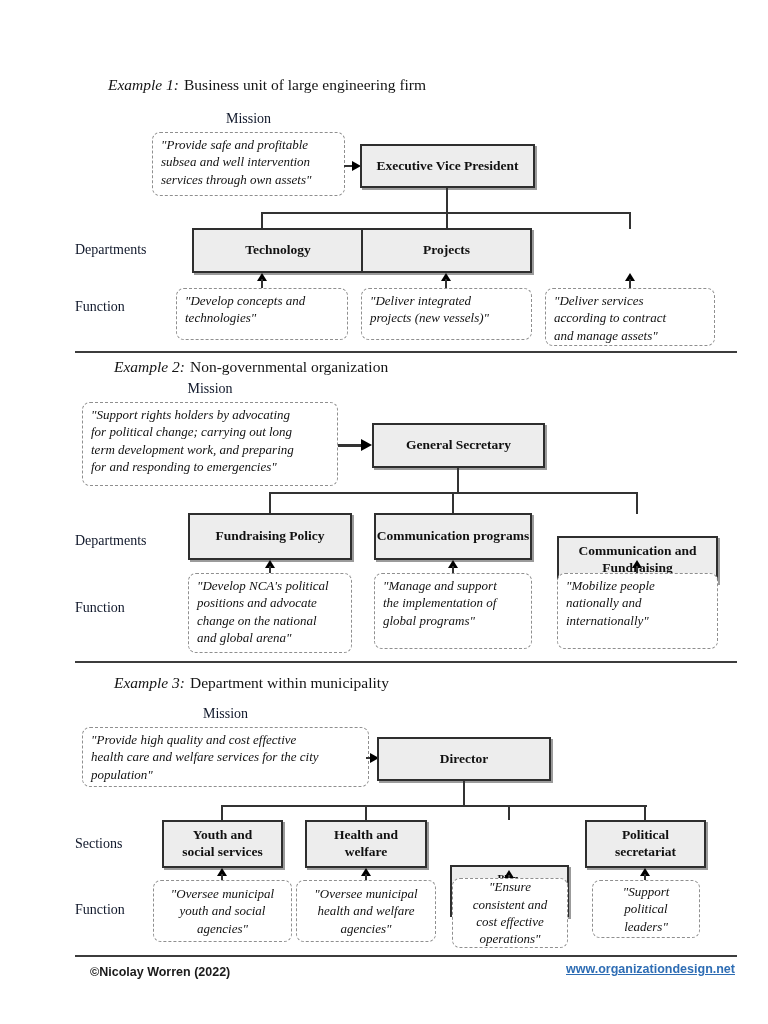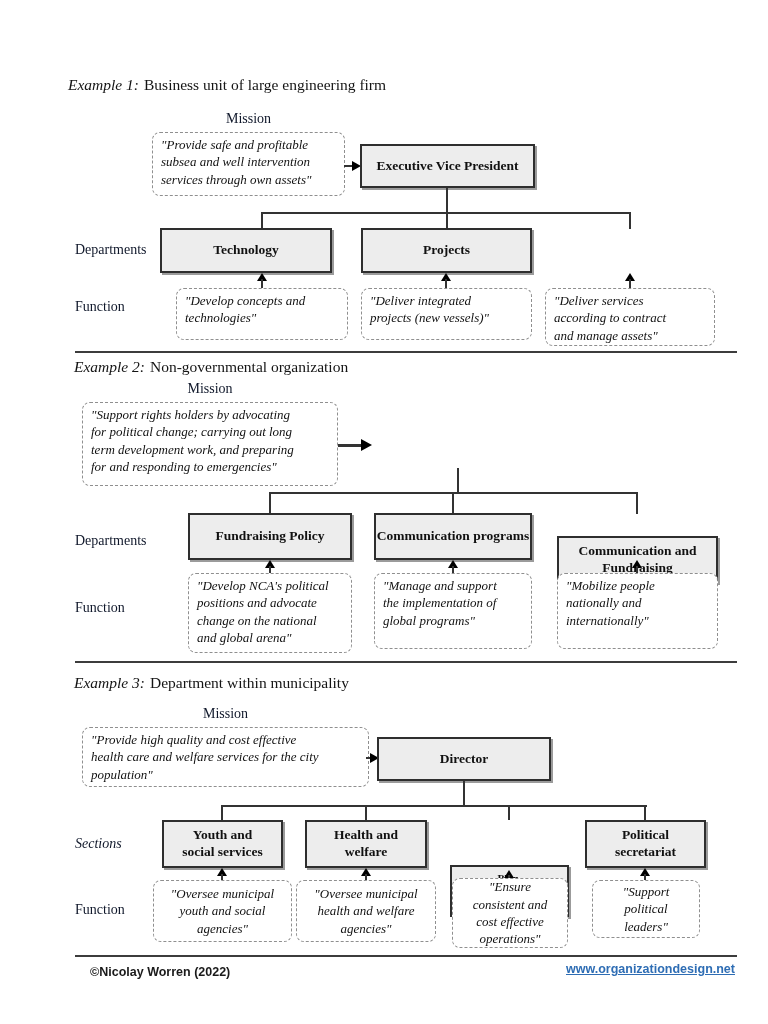--- a/index.html
+++ b/index.html
@@ -1,19 +1,19 @@
 <!DOCTYPE html>
 <html><head>
 <meta charset="utf-8">
 <style>
   html,body{margin:0;padding:0;background:#fff;}
   #page{position:relative;width:768px;height:1024px;background:#ffffff;
         font-family:"Liberation Serif",serif;color:#111;overflow:hidden;}
   .title{position:absolute;font-size:15.5px;white-space:nowrap;color:#141414;}
-  .title .it{font-style:italic;margin-right:5px;}
+  .title .it{font-style:italic;margin-right:5px;margin-left:40px;}
   .lab{position:absolute;font-size:14px;color:#0f172a;}
   .lab-c{text-align:center;}
   .sbox{position:absolute;background:#ededed;border:2px solid #2e2e2e;
         box-shadow:2px 2px 0 #9b9b9b;display:flex;align-items:center;justify-content:center;
         text-align:center;font-weight:bold;font-size:13.5px;line-height:1.25;
         white-space:pre-line;box-sizing:border-box;}
   .dbox{position:absolute;border:1.5px dashed #8f8f8f;border-radius:8px;background:#fff;
         font-style:italic;font-size:13px;line-height:1.34;padding:3px 8px;
         white-space:pre-line;box-sizing:border-box;}
   .dbox.ctr{display:flex;align-items:center;justify-content:center;text-align:center;padding:3px 4px;}
@@ -49,21 +49,21 @@
   <div class="sbox" style="left:360px;top:144px;width:175px;height:44px;">Executive Vice President</div>
 
   <div class="ln" style="left:446px;top:188px;width:2px;height:25px;"></div>
   <div class="ln" style="left:261px;top:212px;width:370px;height:2px;"></div>
   <div class="ln" style="left:261px;top:212px;width:2px;height:17px;"></div>
   <div class="ln" style="left:446px;top:212px;width:2px;height:17px;"></div>
   <div class="ln" style="left:629px;top:212px;width:2px;height:17px;"></div>
 
   <div class="lab" style="left:75px;top:242px;">Departments</div>
 
-  <div class="sbox" style="left:160px;top:228px;width:172px;height:45px;">Technology</div>
+  <div class="sbox" style="left:192px;top:228px;width:172px;height:45px;">Technology</div>
   <div class="sbox" style="left:361px;top:228px;width:171px;height:45px;">Projects</div>
 
   <div class="arrU" style="left:257px;top:273px;"></div>
   <div class="ln" style="left:261px;top:279px;width:2px;height:10px;"></div>
   <div class="arrU" style="left:441px;top:273px;"></div>
   <div class="ln" style="left:445px;top:279px;width:2px;height:10px;"></div>
   <div class="arrU" style="left:625px;top:273px;"></div>
   <div class="ln" style="left:629px;top:279px;width:2px;height:10px;"></div>
 
   <div class="lab" style="left:75px;top:299px;">Function</div>
@@ -84,20 +84,21 @@
 
   <div class="lab lab-c" style="left:82px;top:381px;width:256px;">Mission</div>
   <div class="dbox" style="left:82px;top:402px;width:256px;height:84px;">"Support rights holders by advocating
 for political change; carrying out long
 term development work, and preparing
 for and responding to emergencies"</div>
 
   <div class="ln" style="left:338px;top:444px;width:26px;height:3px;"></div>
   <div class="arrR big" style="left:361px;top:439px;"></div>
 
+  <div class="sbox" style="left:372px;top:423px;width:173px;height:45px;">General Secretary</div>
 
   <div class="ln" style="left:457px;top:468px;width:2px;height:25px;"></div>
   <div class="ln" style="left:269px;top:492px;width:369px;height:2px;"></div>
   <div class="ln" style="left:269px;top:492px;width:2px;height:22px;"></div>
   <div class="ln" style="left:452px;top:492px;width:2px;height:22px;"></div>
   <div class="ln" style="left:636px;top:492px;width:2px;height:22px;"></div>
 
   <div class="lab" style="left:75px;top:533px;">Departments</div>
 
   <div class="sbox" style="left:188px;top:513px;width:164px;height:47px;">Fundraising Policy</div>
@@ -141,21 +142,21 @@
 
   <div class="sbox" style="left:377px;top:737px;width:174px;height:44px;">Director</div>
 
   <div class="ln" style="left:463px;top:781px;width:2px;height:25px;"></div>
   <div class="ln" style="left:221px;top:805px;width:426px;height:2px;"></div>
   <div class="ln" style="left:221px;top:805px;width:2px;height:15px;"></div>
   <div class="ln" style="left:365px;top:805px;width:2px;height:15px;"></div>
   <div class="ln" style="left:508px;top:805px;width:2px;height:15px;"></div>
   <div class="ln" style="left:644px;top:805px;width:2px;height:15px;"></div>
 
-  <div class="lab" style="left:75px;top:836px;font-style:italic;">Sections</div>
+  <div class="lab" style="left:75px;top:836px;">Sections</div>
 
   <div class="sbox" style="left:162px;top:820px;width:121px;height:48px;">Youth and
 social services</div>
   <div class="sbox" style="left:305px;top:820px;width:122px;height:48px;">Health and
 welfare</div>
   <div class="sbox" style="left:450px;top:865px;width:119px;height:52px;font-size:11px;line-height:1.18;">Plan,
 development
 and analysis</div>
   <div class="sbox" style="left:585px;top:820px;width:121px;height:48px;">Political
 secretariat</div>

